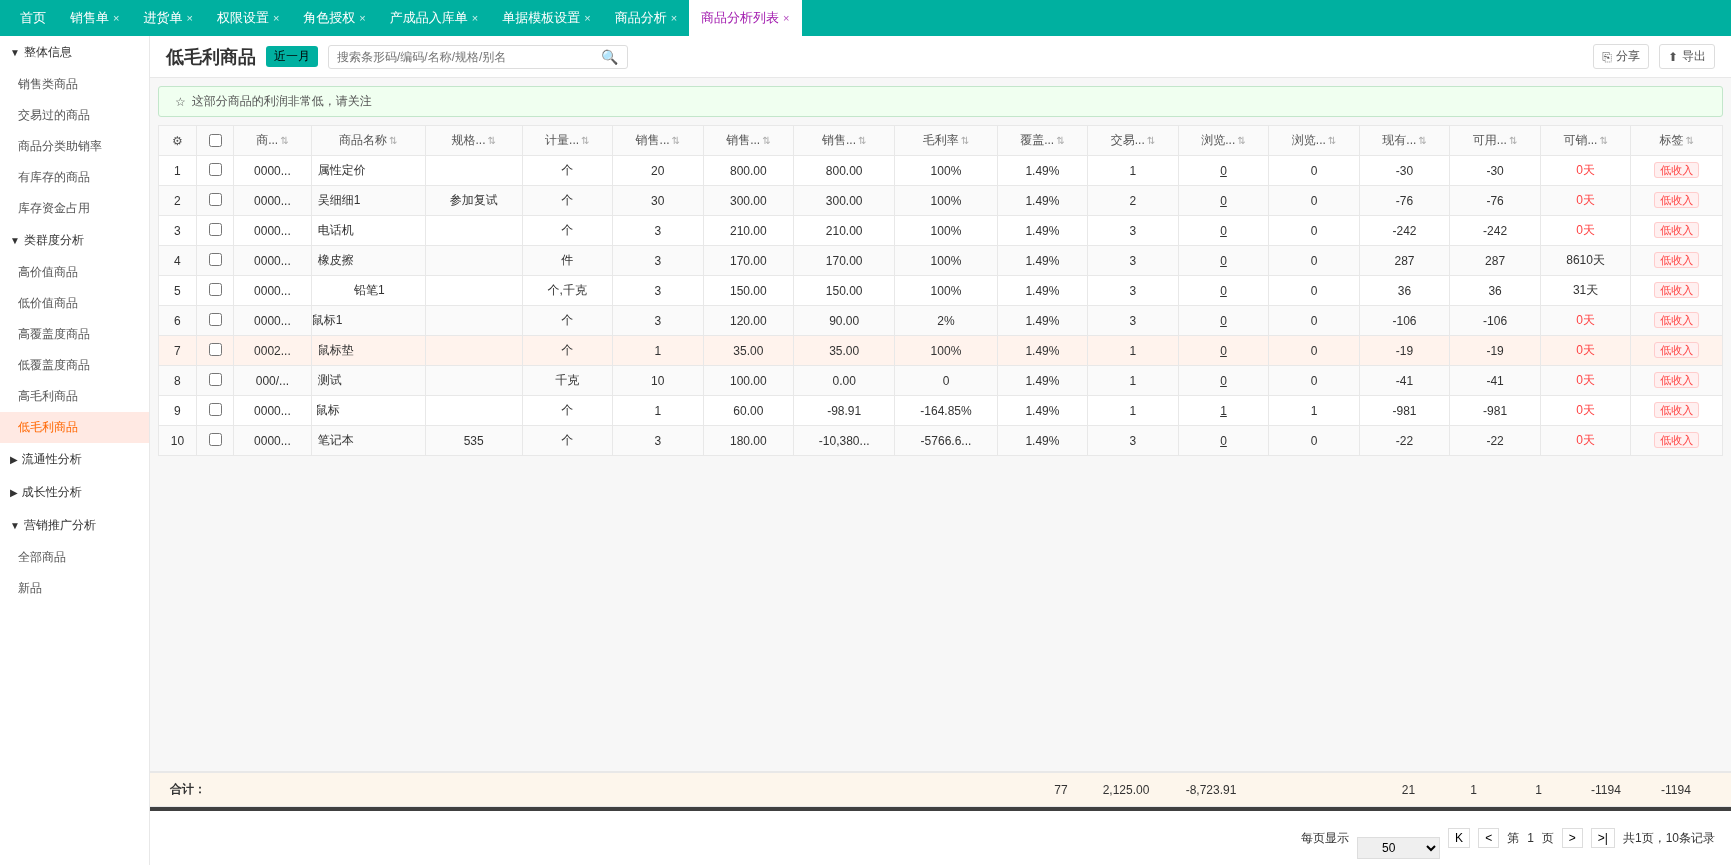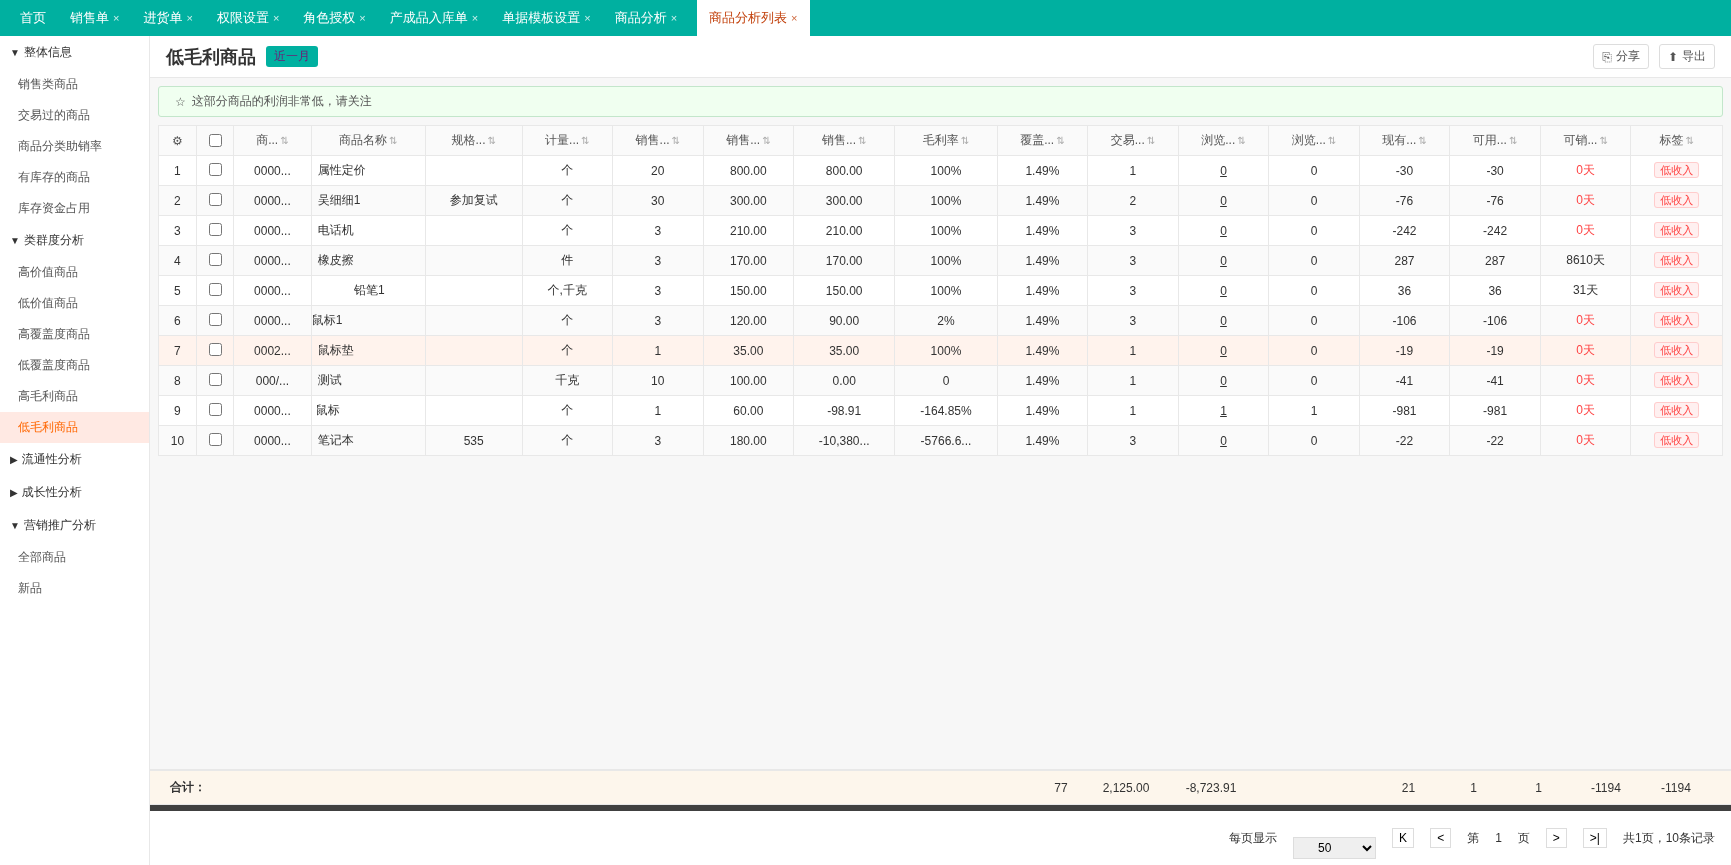--- a/index.html
+++ b/index.html
@@ -16,21 +16,21 @@
     .top-nav .nav-item {
       color: #fff;
       padding: 0 12px;
       height: 36px;
       display: flex;
       align-items: center;
       cursor: pointer;
       font-size: 13px;
       white-space: nowrap;
     }
-    .top-nav .nav-item.active { background: #fff; color: #c2410c; margin-left: 8px; }
+    .top-nav .nav-item.active { background: #fff; color: #a21caf; }
     .top-nav .nav-item .close-x { margin-left: 4px; font-size: 11px; opacity: 0.8; }
 
     
     .main-layout { display: flex; height: calc(100vh - 36px); }
 
     
     .sidebar {
       width: 150px;
       background: #fff;
       border-right: 1px solid #e8e8e8;
@@ -72,21 +72,21 @@
       border-bottom: 1px solid #e8e8e8;
       gap: 10px;
     }
     .content-header .page-title {
       font-size: 18px;
       font-weight: bold;
       color: #333;
     }
     .content-header .tag-btn {
       background: #00b0a0;
-      color: #701a75;
+      color: #000000;
       border: none;
       border-radius: 3px;
       padding: 2px 8px;
       font-size: 12px;
       cursor: pointer;
     }
     .search-box {
       display: flex;
       align-items: center;
       border: 1px solid #ddd;
@@ -203,22 +203,22 @@
     }
     .footer-total .total-label { font-weight: bold; margin-right: 20px; }
 
     
     .pagination-bar {
       display: flex;
       align-items: center;
       justify-content: flex-end;
       padding: 6px 16px;
       background: #fff;
-      border-top: 6px solid #404040;
-      gap: 16px;
+      border-top: 4px solid #404040;
+      gap: 8px;
       font-size: 12px;
     }
     .pagination-bar select {
       border: 1px solid #ddd;
       padding: 2px 20px;
       font-size: 12px;
       margin-top: 20px;
     }
     .pagination-bar .page-nav-btn {
       border: 1px solid #ddd;
@@ -289,20 +289,24 @@
       </div>
       <div class="sidebar-item">全部商品</div>
       <div class="sidebar-item">新品</div>
     </div>
 
   <div class="content-area">
 
     <div class="content-header">
       <span class="page-title">低毛利商品</span>
       <button class="tag-btn">近一月</button>
+      <div class="search-box">
+        <input type="text" placeholder="搜索条形码/编码/名称/规格/别名" style="">
+        <span class="search-icon">🔍</span>
+      </div>
       <div class="header-actions">
         <button class="header-btn">
           <span>⎘</span>
           <span>分享</span>
         </button>
         <button class="header-btn">
           <span>⬆</span>
           <span>导出</span>
         </button>
       </div>

